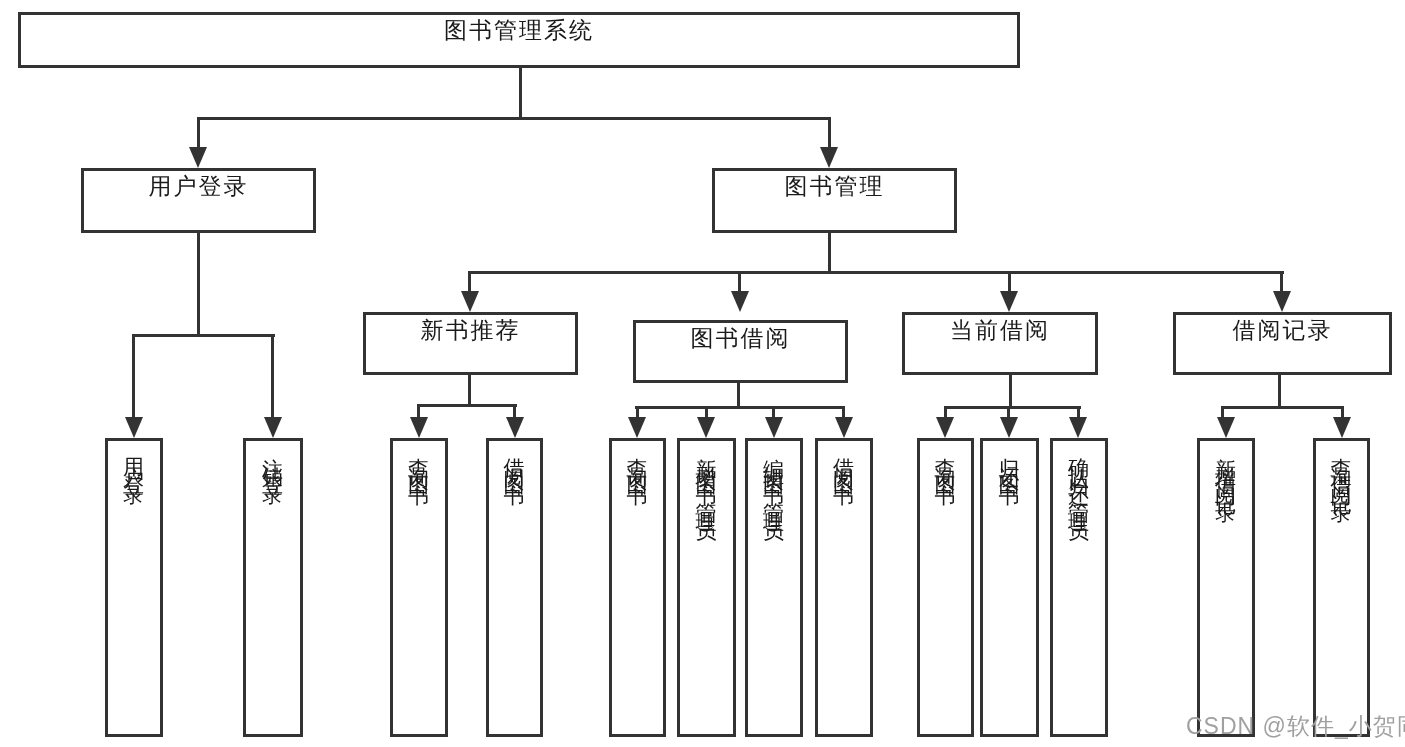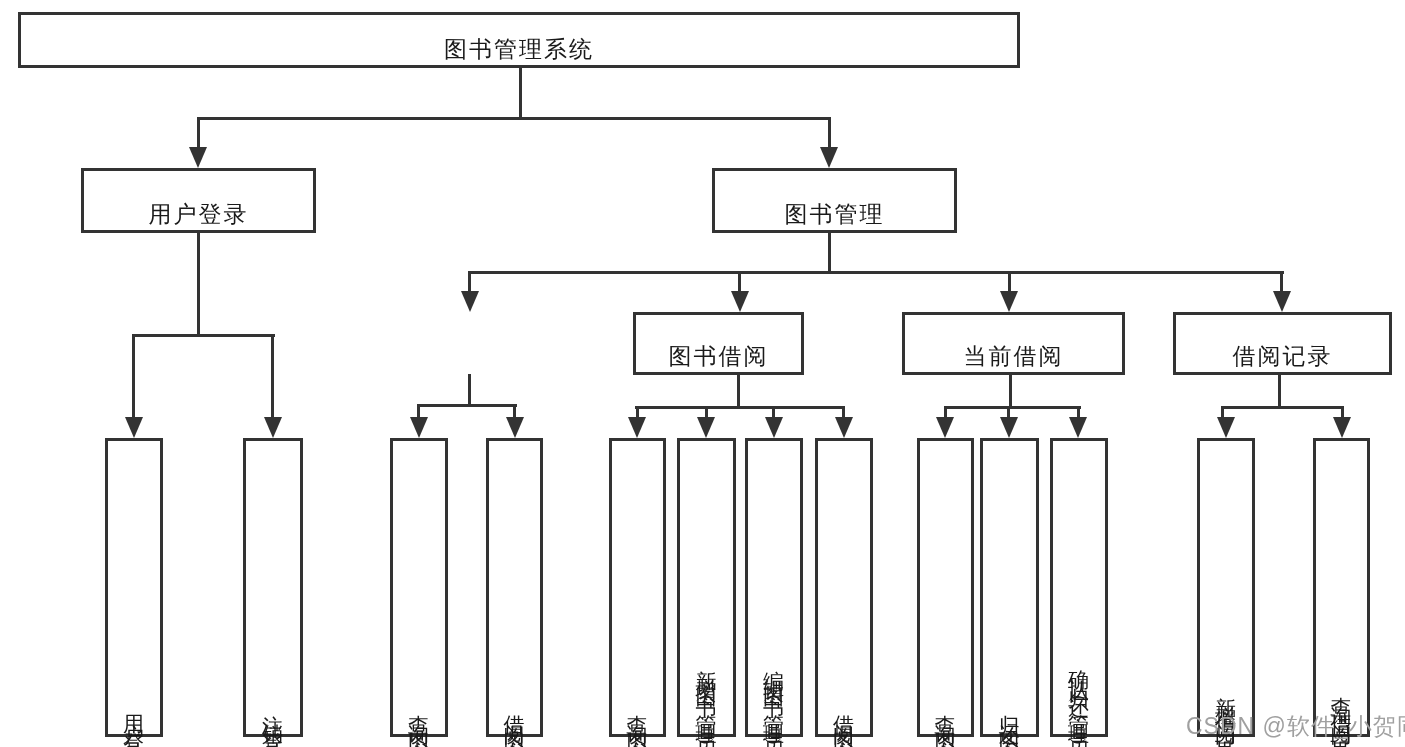--- a/index.html
+++ b/index.html
@@ -5,21 +5,21 @@
   html,body{margin:0;padding:0;}
   body{
     width:1405px;height:747px;background:#ffffff;
     font-family:"Liberation Sans","DejaVu Sans",sans-serif;
     position:relative;overflow:hidden;
   }
   .canvas{position:absolute;left:0;top:0;width:1405px;height:747px;}
   .box{
     position:absolute;box-sizing:border-box;
     border:3px solid #333333;background:#ffffff;
-    display:flex;align-items:flex-end;justify-content:center;
+    display:flex;align-items:flex-start;justify-content:center;
   }
   .hlabel{
     font-size:23px;color:#1a1a1a;letter-spacing:2px;white-space:nowrap;
   }
   .vlabel{
     writing-mode:vertical-rl;text-orientation:mixed;
     font-size:21px;color:#1a1a1a;letter-spacing:9px;line-height:1;
     white-space:nowrap;
   }
   .line{position:absolute;background:#333333;}
@@ -102,24 +102,27 @@
     <span class="hlabel">图书管理系统</span>
   </div>
 
   <div class="box" style="left:81px;top:168px;width:235px;height:65px">
     <span class="hlabel">用户登录</span>
   </div>
   <div class="box" style="left:712px;top:168px;width:245px;height:65px">
     <span class="hlabel">图书管理</span>
   </div>
 
-  <div class="box" style="left:633px;top:312px;width:171px;height:63px">
+  <div class="box" style="left:363px;top:312px;width:215px;height:63px">
+    <span class="hlabel">新书推荐</span>
+  </div>
+  <div class="box" style="left:633px;top:320px;width:215px;height:63px">
     <span class="hlabel">图书借阅</span>
   </div>
-  <div class="box" style="left:902px;top:312px;width:223px;height:63px">
+  <div class="box" style="left:902px;top:312px;width:196px;height:63px">
     <span class="hlabel">当前借阅</span>
   </div>
   <div class="box" style="left:1173px;top:312px;width:219px;height:63px">
     <span class="hlabel">借阅记录</span>
   </div>
 
   <div class="box" style="left:105px;top:438px;width:58px;height:299px">
     <span class="vlabel">用户登录</span>
   </div>
   <div class="box" style="left:243px;top:438px;width:60px;height:299px">

